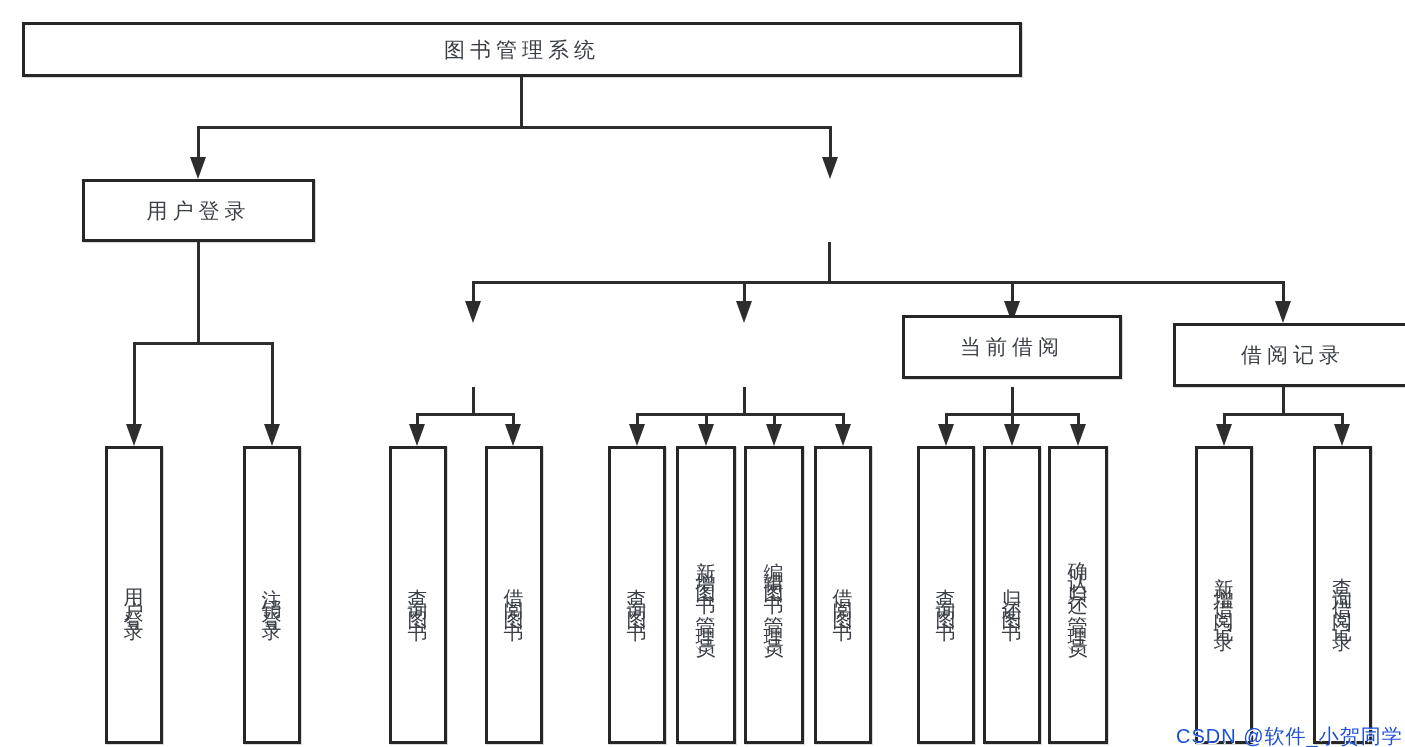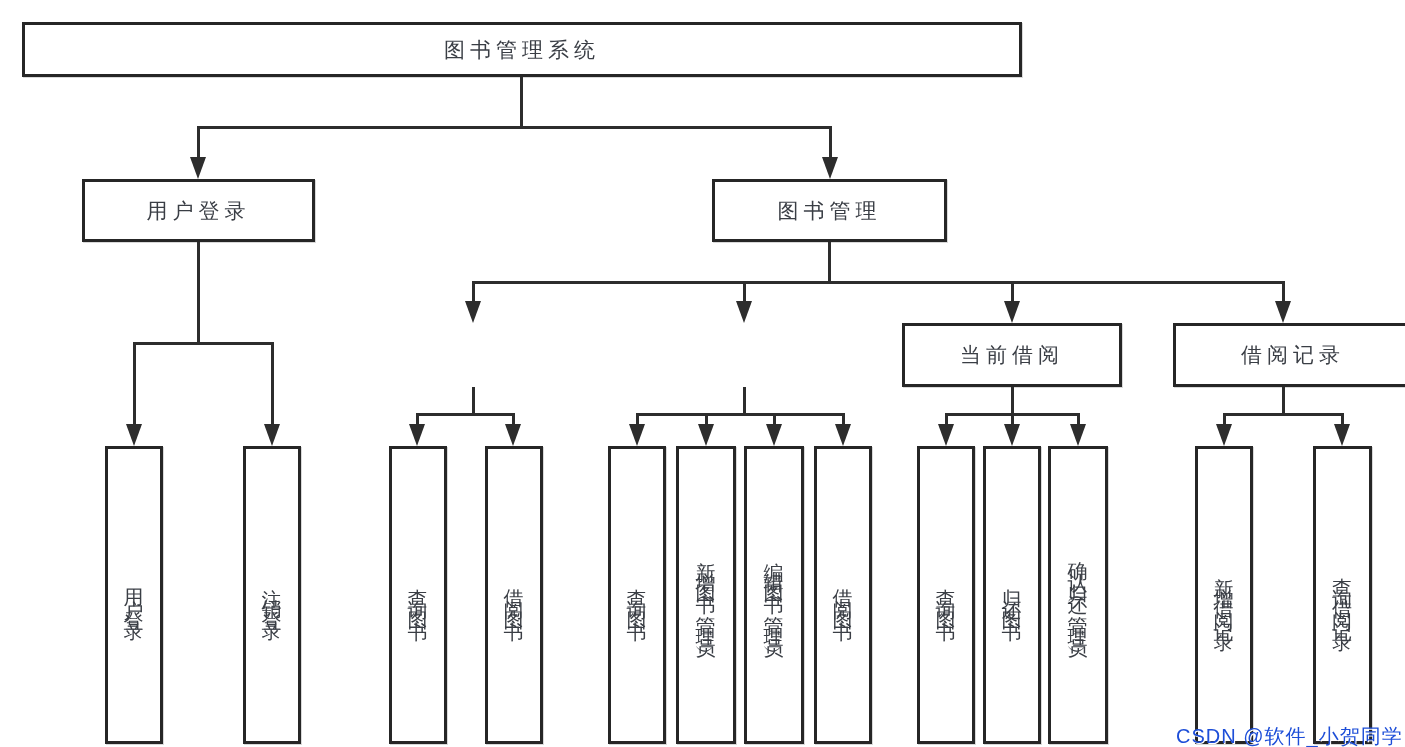--- a/index.html
+++ b/index.html
@@ -43,41 +43,40 @@
   <div class="node" style="left:22px;top:13px;width:1000px;height:55px;">图书管理系统</div>
 
   <div class="line" style="left:520px;top:68px;width:3px;height:50px;"></div>
   <div class="line" style="left:197px;top:117px;width:635px;height:3px;"></div>
   <div class="line" style="left:197px;top:117px;width:3px;height:33px;"></div>
   <div class="tri" style="left:190px;top:148px;"></div>
   <div class="line" style="left:829px;top:117px;width:3px;height:33px;"></div>
   <div class="tri" style="left:822px;top:148px;"></div>
 
   <div class="node" style="left:82px;top:170px;width:233px;height:63px;">用户登录</div>
-  <div class="node" style="left:712px;top:170px;width:235px;height:63px;">图书管理</div>
 
   <div class="line" style="left:197px;top:233px;width:3px;height:101px;"></div>
   <div class="line" style="left:133px;top:333px;width:141px;height:3px;"></div>
   <div class="line" style="left:133px;top:333px;width:3px;height:82px;"></div>
   <div class="tri" style="left:126px;top:415px;"></div>
   <div class="line" style="left:271px;top:333px;width:3px;height:82px;"></div>
   <div class="tri" style="left:264px;top:415px;"></div>
 
   <div class="line" style="left:828px;top:233px;width:3px;height:41px;"></div>
   <div class="line" style="left:472px;top:272px;width:813px;height:3px;"></div>
   <div class="line" style="left:472px;top:272px;width:3px;height:22px;"></div>
   <div class="tri" style="left:465px;top:292px;"></div>
   <div class="line" style="left:743px;top:272px;width:3px;height:22px;"></div>
   <div class="tri" style="left:736px;top:292px;"></div>
   <div class="line" style="left:1011px;top:272px;width:3px;height:22px;"></div>
   <div class="tri" style="left:1004px;top:292px;"></div>
   <div class="line" style="left:1282px;top:272px;width:3px;height:22px;"></div>
   <div class="tri" style="left:1275px;top:292px;"></div>
 
-  <div class="node" style="left:902px;top:314px;width:220px;height:64px;">当前借阅</div>
+  <div class="node" style="left:902px;top:306px;width:220px;height:64px;">当前借阅</div>
   <div class="node" style="left:1173px;top:314px;width:240px;height:64px;">借阅记录</div>
 
   <div class="line" style="left:472px;top:378px;width:3px;height:28px;"></div>
   <div class="line" style="left:416px;top:404px;width:99px;height:3px;"></div>
   <div class="line" style="left:416px;top:404px;width:3px;height:13px;"></div>
   <div class="tri" style="left:409px;top:415px;"></div>
   <div class="line" style="left:512px;top:404px;width:3px;height:13px;"></div>
   <div class="tri" style="left:505px;top:415px;"></div>
 
   <div class="line" style="left:743px;top:378px;width:3px;height:28px;"></div>

